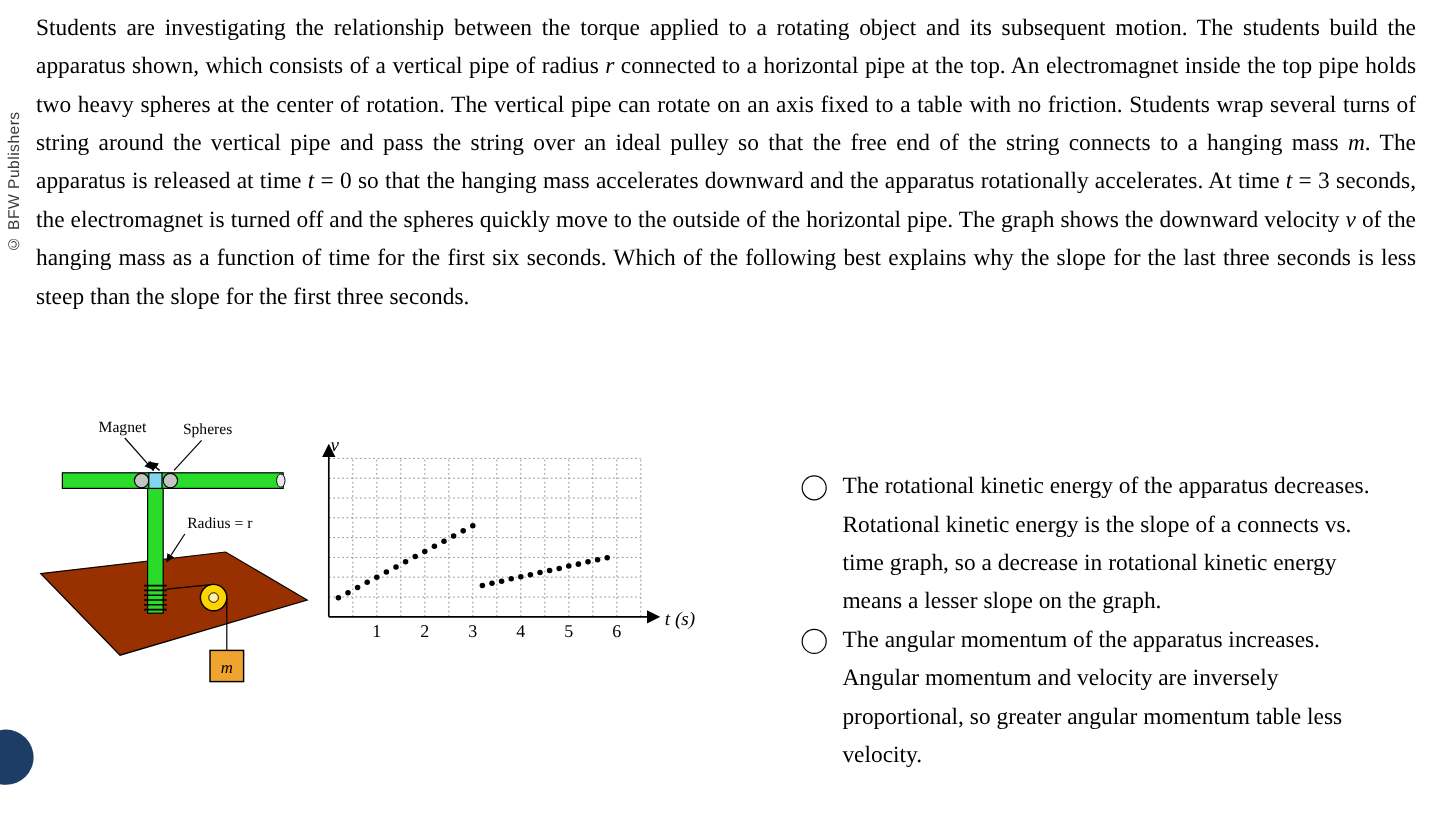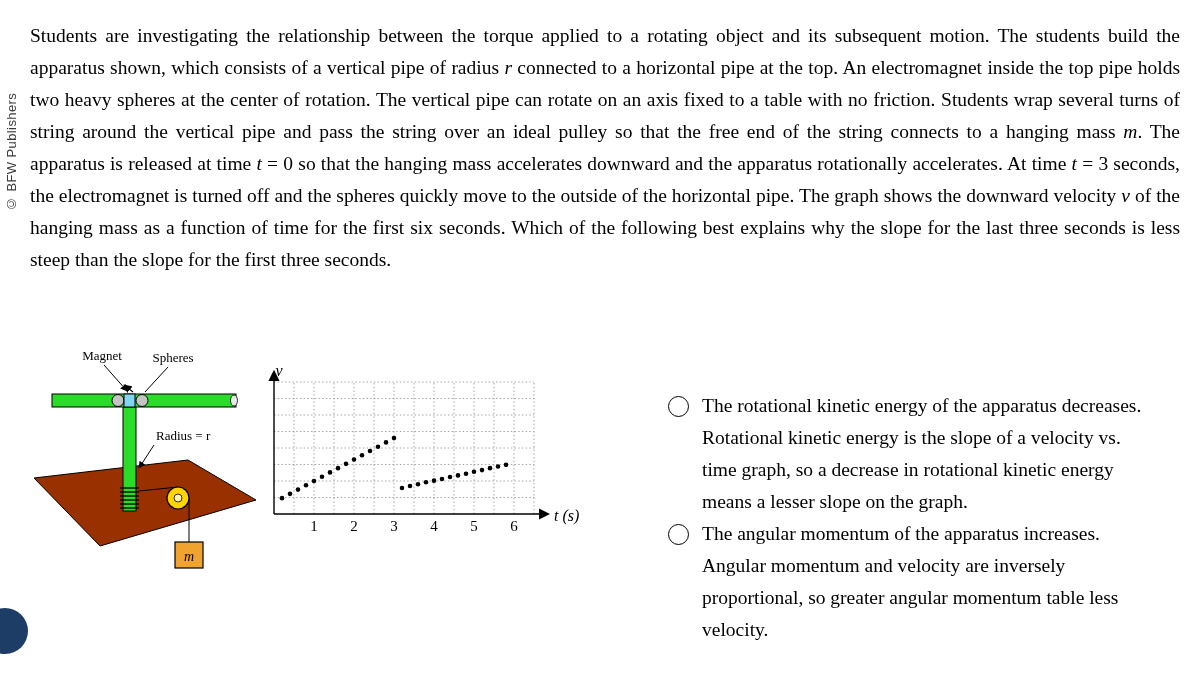--- a/index.html
+++ b/index.html
@@ -13,21 +13,21 @@
   .page { position:absolute; inset:0; background:#fff; }
 
   .publisher {
     position:absolute; left:4px; top:16px; height:195px;
     writing-mode:vertical-rl; transform:rotate(180deg);
     font-family:"Liberation Sans", sans-serif;
     font-size:13px; color:#3a3a3a; letter-spacing:.4px;
   }
 
   .question {
-    position:absolute; left:30px; top:20px; width:1150px;
+    position:absolute; left:30px; top:8px; width:1150px;
     font-size:19.5px; line-height:32px; color:#000;
     text-align:justify;
   }
   .question em { font-style:italic; }
 
   .diagram { position:absolute; left:30px; top:346px; width:235px; height:245px; }
   .graph   { position:absolute; left:258px; top:362px; width:335px; height:195px; }
 
   .options {
     position:absolute; left:668px; top:390px; width:486px;
@@ -177,21 +177,21 @@
         <text x="216" y="169" text-anchor="middle" class="tick-label">5</text>
         <text x="256" y="169" text-anchor="middle" class="tick-label">6</text>
       </g>
     <text x="21" y="14" text-anchor="middle" font-size="16" font-style="italic">v</text>
     <text x="296" y="159" text-anchor="start" font-size="16" font-style="italic">t (s)</text>
   </svg>
 
   <div class="options">
     <div class="option">
       <div class="radio"></div>
-      <div class="option-text">The rotational kinetic energy of the apparatus decreases. Rotational kinetic energy is the slope of a velocity vs. time graph, so a decrease in rotational kinetic energy means a lesser slope on the graph.</div>
+      <div class="option-text">The rotational kinetic energy of the apparatus decreases. Rotational kinetic energy is the slope of a connects vs. time graph, so a decrease in rotational kinetic energy means a lesser slope on the graph.</div>
     </div>
     <div class="option">
       <div class="radio"></div>
       <div class="option-text">The angular momentum of the apparatus increases. Angular momentum and velocity are inversely proportional, so greater angular momentum table less velocity.</div>
     </div>
   </div>
 
   <div class="corner"></div>
 
 </div>

